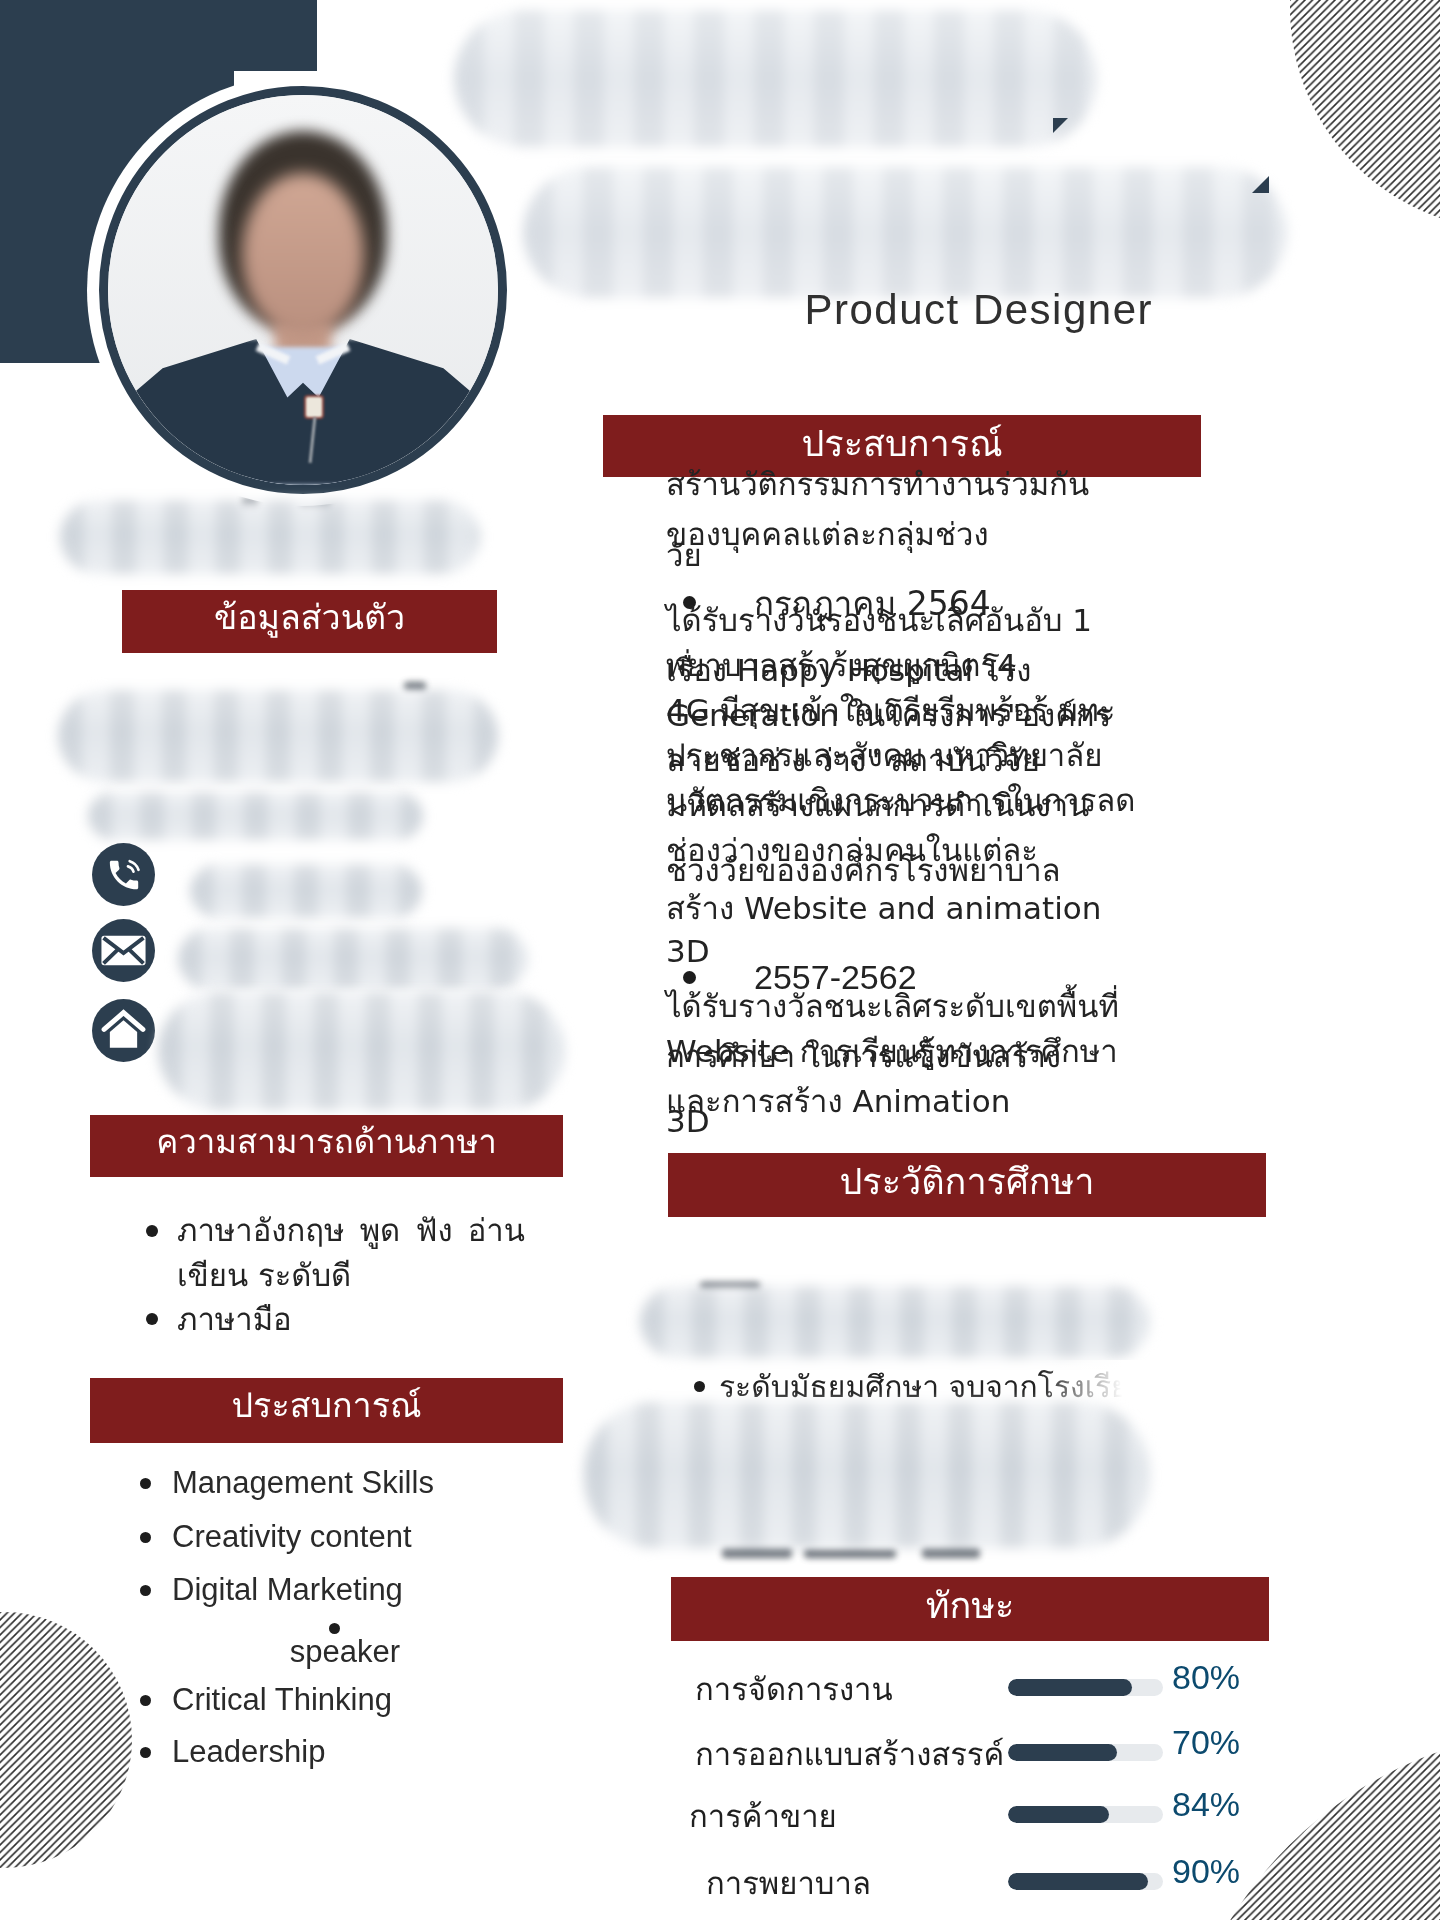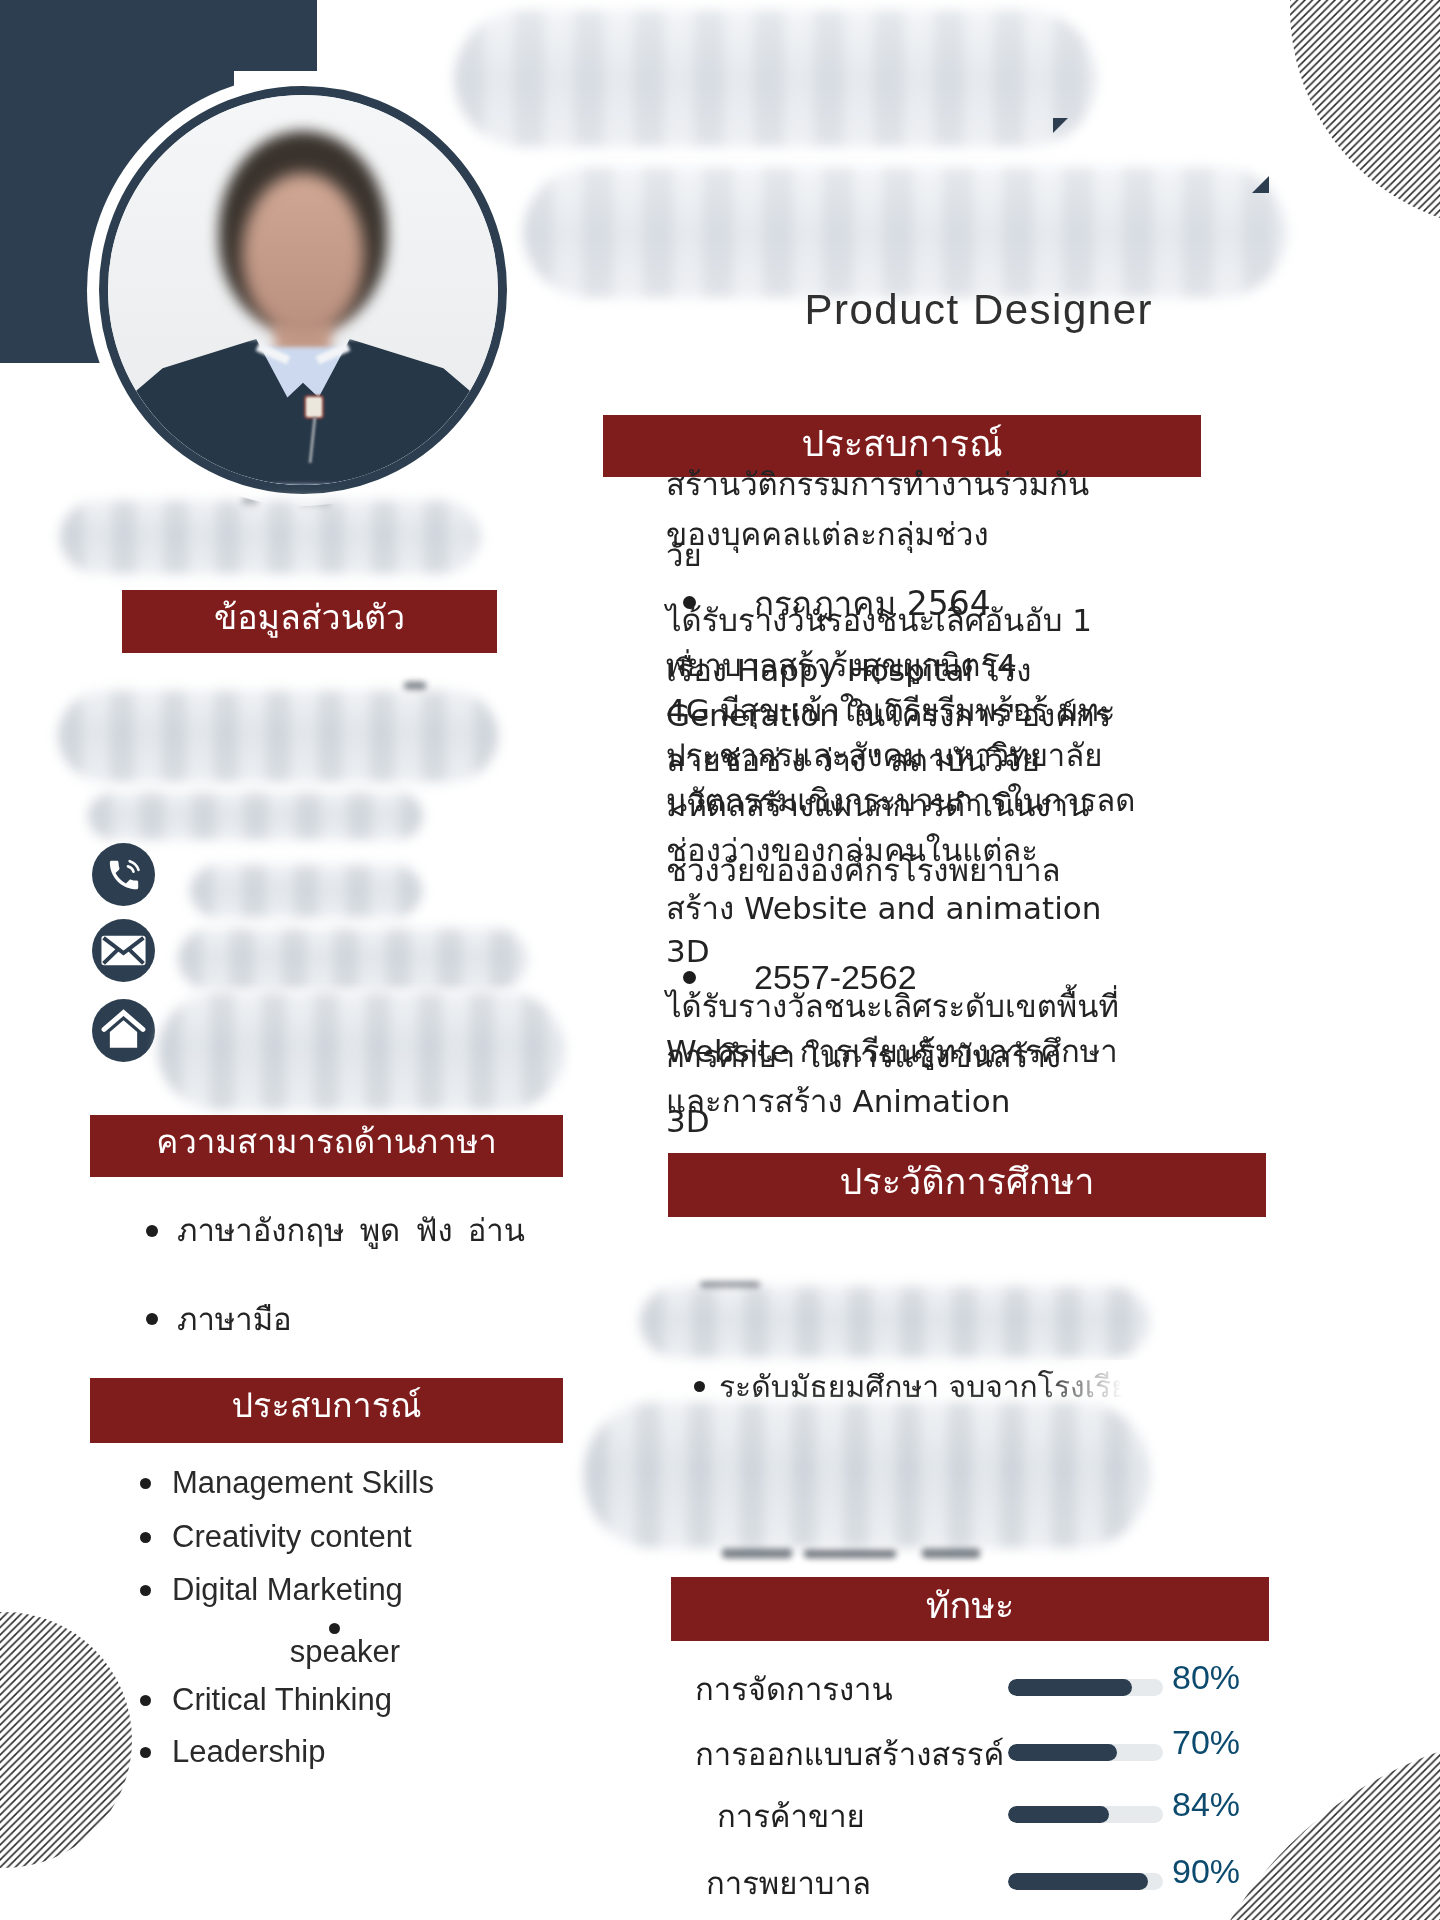--- a/index.html
+++ b/index.html
@@ -134,20 +134,21 @@
   <div class="hbar thai z2" style="left:90px;top:1115px;width:473px;height:62px;font-size:33px;">
     <span>ความสามารถด้านภาษา</span>
   </div>
   <div class="dot z2" style="left:146px;top:1225px;width:12px;height:12px;"></div>
   <div class="t thai z2" style="left:177px;top:1208px;width:348px;height:44px;display:flex;align-items:center;justify-content:space-between;">
     <span>ภาษาอังกฤษ</span>
     <span>พูด</span>
     <span>ฟัง</span>
     <span>อ่าน</span>
   </div>
+  <div class="t thai z2 ln" style="left:177px;top:1252px;width:348px;">เขียน ระดับดี</div>
   <div class="dot z2" style="left:146px;top:1313px;width:12px;height:12px;"></div>
   <div class="t thai z2 ln" style="left:177px;top:1296px;width:348px;">ภาษามือ</div>
 
   <div class="hbar thai z2" style="left:90px;top:1378px;width:473px;height:65px;font-size:34px;">
     <span>ประสบการณ์</span>
   </div>
   <div class="listrow z2" style="left:140px;top:1461px;width:400px;height:44px;">
       <span class="b"></span>
       <span>Management Skills</span>
     </div>
@@ -227,21 +228,21 @@
       <div class="fill" style="width: 80%;"></div>
     </div>
   <div class="pct z2" style="left:1172px;top:1658px;">80%</div>
 
   <div class="sklabel z2" style="left:695px;top:1729px;">การออกแบบสร้างสรรค์</div>
   <div class="track z2" style="left:1008px;top:1744px;">
       <div class="fill" style="width: 70%;"></div>
     </div>
   <div class="pct z2" style="left:1172px;top:1723px;">70%</div>
 
-  <div class="sklabel z2" style="left:717px;top:1791px;">การค้าขาย</div>
+  <div class="sklabel z2" style="left:689px;top:1791px;">การค้าขาย</div>
   <div class="track z2" style="left:1008px;top:1806px;">
       <div class="fill" style="width: 65%;"></div>
     </div>
   <div class="pct z2" style="left:1172px;top:1785px;">84%</div>
 
   <div class="sklabel z2" style="left:662px;top:1858px;margin-left:44px;">การพยาบาล</div>
   <div class="track z2" style="left:1008px;top:1873px;">
       <div class="fill" style="width: 90%;"></div>
     </div>
   <div class="pct z2" style="left:1172px;top:1852px;">90%</div>

